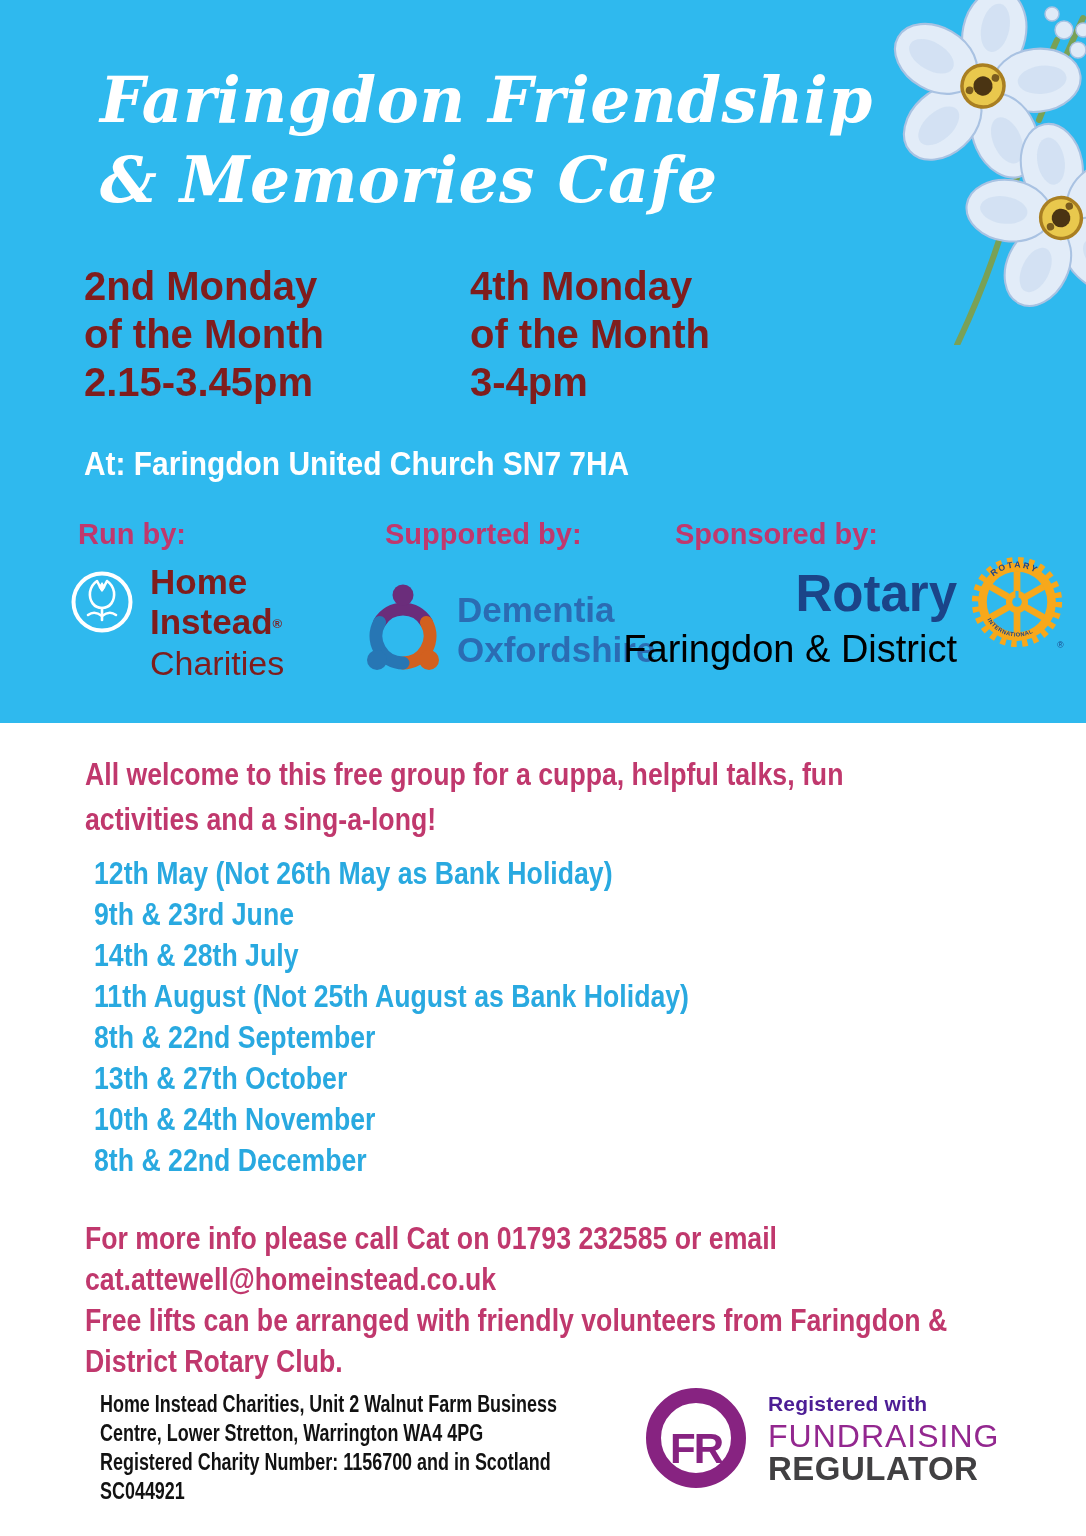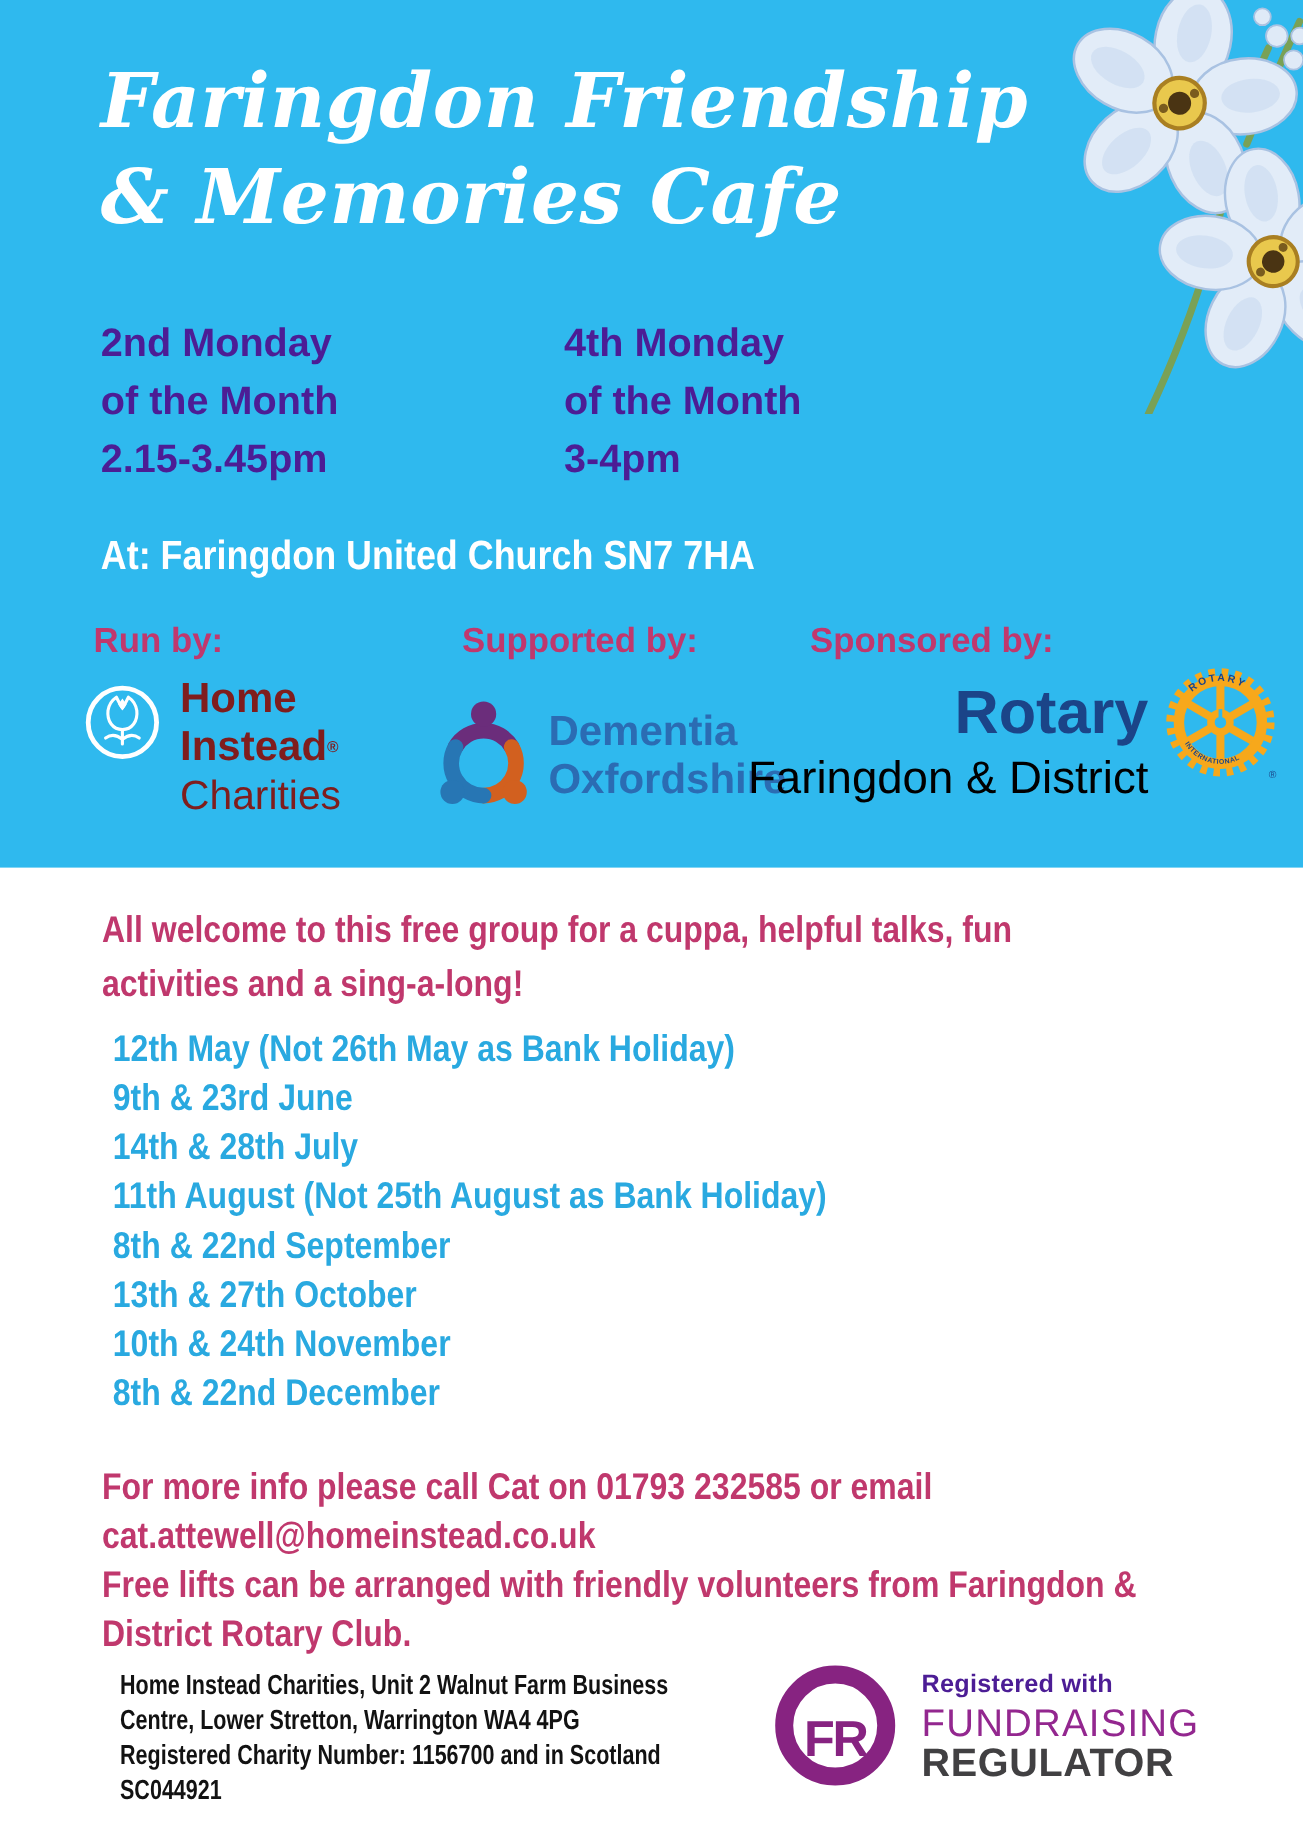--- a/index.html
+++ b/index.html
@@ -4,26 +4,26 @@
 <style>
   html,body { margin:0; padding:0; background:#ffffff; }
   .page {
     position:relative; width:1086px; height:1536px; overflow:hidden;
     background:#ffffff; font-family:"Liberation Sans", sans-serif;
   }
   
   .hero { position:absolute; left:0; top:0; width:1086px; height:723px; background:#2fb9ee; }
   .flowers { position:absolute; top:0; right:0; }
   .title {
-    position:absolute; left:84px; top:44px; margin:0; color:#ffffff;
+    position:absolute; left:84px; top:44px; margin:16px; color:#ffffff;
     font-family:"DejaVu Serif", serif; font-style:italic; font-weight:600;
     font-size:63px; line-height:80px; letter-spacing:0.5px;
   }
   .title span { display:block; white-space:nowrap; }
-  .sched-col { position:absolute; top:262px; color:#4c1d95; font-size:33px; font-weight:bold; line-height:48px; }
+  .sched-col { position:absolute; top:262px; color:#7f1d1d; font-size:40px; font-weight:bold; line-height:48px; }
   .sched-col div { white-space:nowrap; }
   .sched-1 { left:84px; }
   .sched-2 { left:470px; }
   .location {
     position:absolute; left:84px; top:444px; color:#ffffff; font-size:34px; font-weight:bold;
     white-space:nowrap; transform:scaleX(0.88); transform-origin:0 0;
   }
   .p-label { position:absolute; top:518px; color:#c0386d; font-size:29px; font-weight:bold; white-space:nowrap; }
   .lbl-run  { left:78px; }
   .lbl-sup  { left:385px; }

